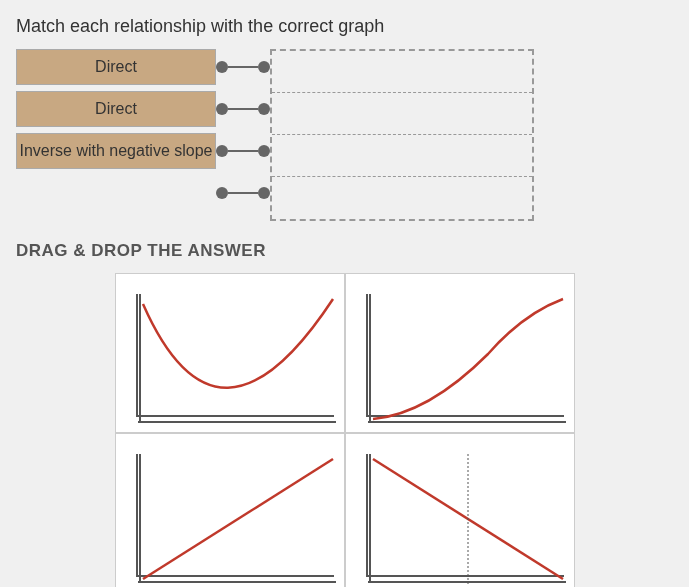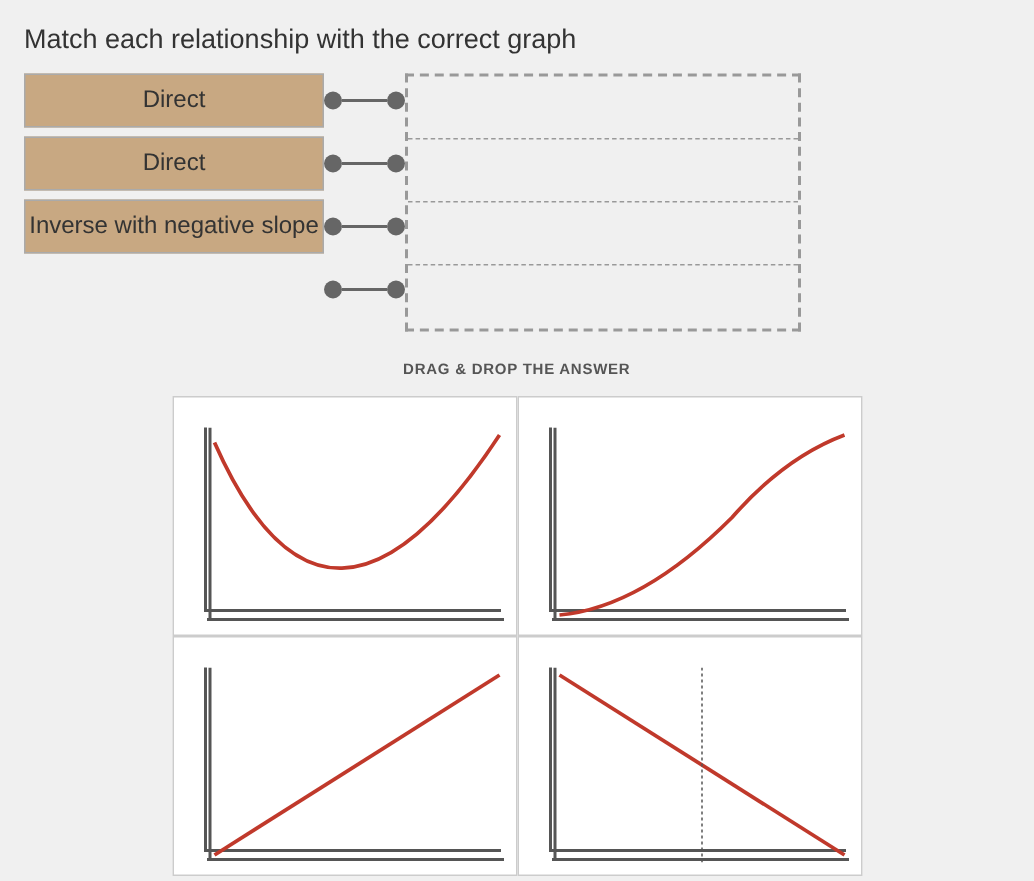--- a/index.html
+++ b/index.html
@@ -88,26 +88,25 @@
       height: 42px;
       border-bottom: 1px dashed #999;
       background: transparent;
     }
 
     .drop-target:last-child {
       border-bottom: none;
     }
 
     .drag-section-label {
-      font-size: 10px;
+      font-size: 17px;
       font-weight: bold;
       color: #555;
       letter-spacing: 0.5px;
       margin-bottom: 12px;
-      text-align: center;
     }
 
     .graphs-grid {
       display: grid;
       grid-template-columns: 1fr 1fr;
       grid-template-rows: 1fr 1fr;
       gap: 0;
       width: 460px;
       margin: 0 auto;
     }

